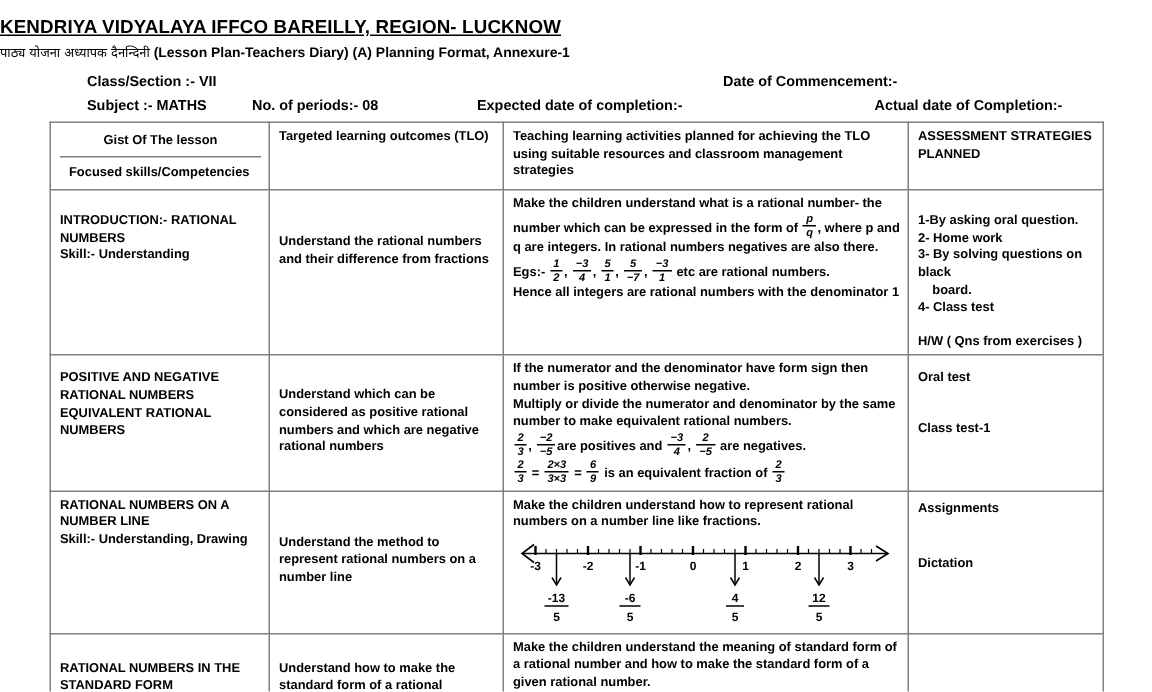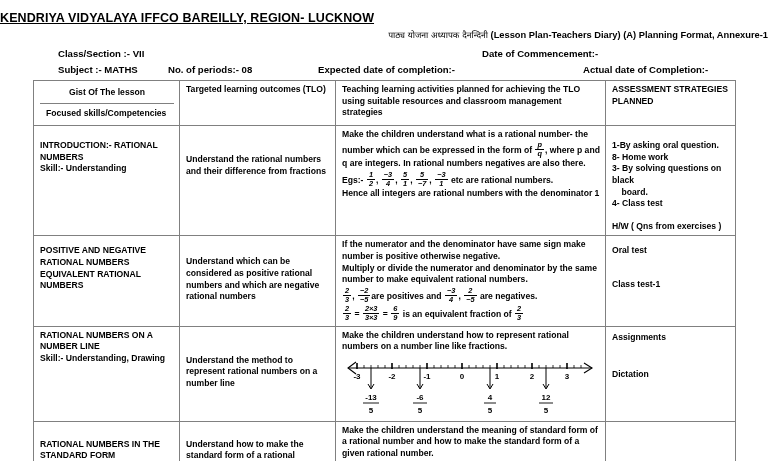--- a/index.html
+++ b/index.html
@@ -17,21 +17,21 @@
   .doc-title {
     text-align: left;
     font-size: 12.5px;
     font-weight: bold;
     text-decoration: underline;
     letter-spacing: .1px;
     margin-top: 11px;
     line-height: 14px;
   }
   .doc-subtitle {
-    text-align: right;
+    text-align: left;
     font-size: 9.3px;
     font-weight: bold;
     margin-top: 4px;
     line-height: 12px;
   }
   .doc-subtitle .hindi { font-family: "DejaVu Sans", sans-serif; font-size: 8.6px; font-weight: normal; }
 
   .meta {
     margin-top: 5px;
     font-size: 9.6px;
@@ -180,39 +180,39 @@
             <span class="frac">
               <span class="num">−3</span>
               <span class="den">1</span>
             </span>
             <span>etc are rational numbers.</span>
           </div>
           <div>Hence all integers are rational  numbers with the denominator 1</div>
         </td>
         <td style="padding-top:14px">
           <div>1-By asking oral question.</div>
-          <div>8- Home work</div>
+          <div>2- Home work</div>
           <div>3- By solving questions on black</div>
           <div style="white-space:pre">    board.</div>
           <div>4- Class test</div>
           <div style="height:11px"></div>
           <div>H/W ( Qns from exercises )</div>
         </td>
       </tr>
 
       <tr>
         <td style="padding-top:9px">
           <div>POSITIVE AND NEGATIVE</div>
           <div>RATIONAL NUMBERS</div>
           <div>EQUIVALENT RATIONAL</div>
           <div>NUMBERS</div>
         </td>
         <td style="padding-top:20px">Understand which can be considered as positive rational numbers and which are negative rational numbers</td>
         <td>
-          <div>If the numerator and the denominator have same sign make number is positive otherwise negative.</div>
+          <div>If the numerator and the denominator have form sign then number is positive otherwise negative.</div>
           <div>Multiply or divide the numerator and denominator by the same number to make equivalent rational numbers.</div>
           <div class="eqline">
             <span class="frac">
               <span class="num">2</span>
               <span class="den">3</span>
             </span>,
             <span class="frac">
               <span class="num">−2</span>
               <span class="den">−5</span>
             </span><span>are positives and</span>

